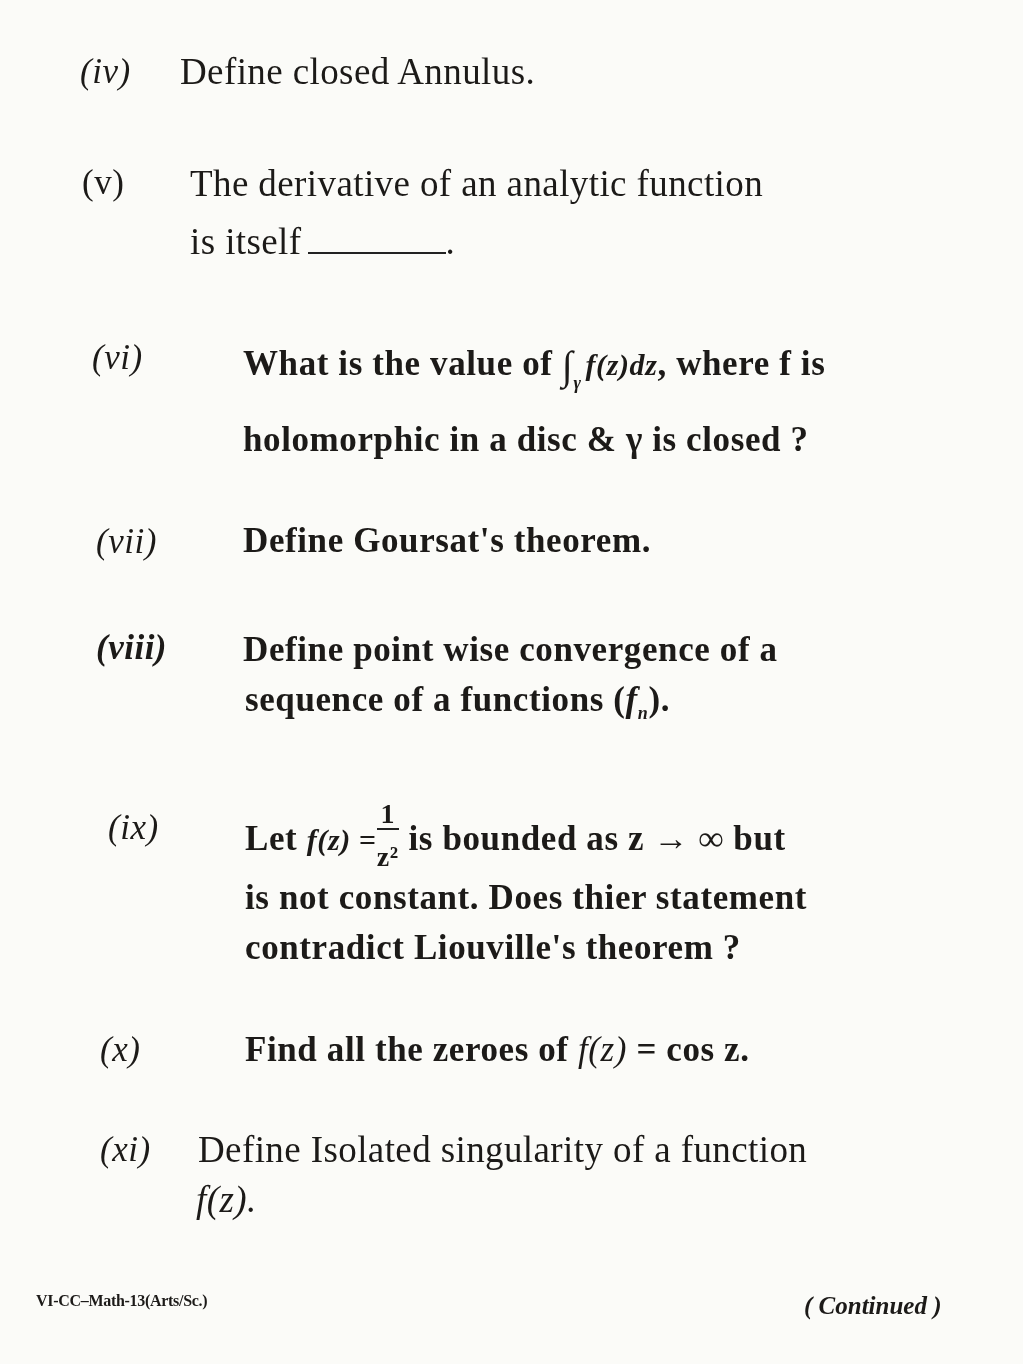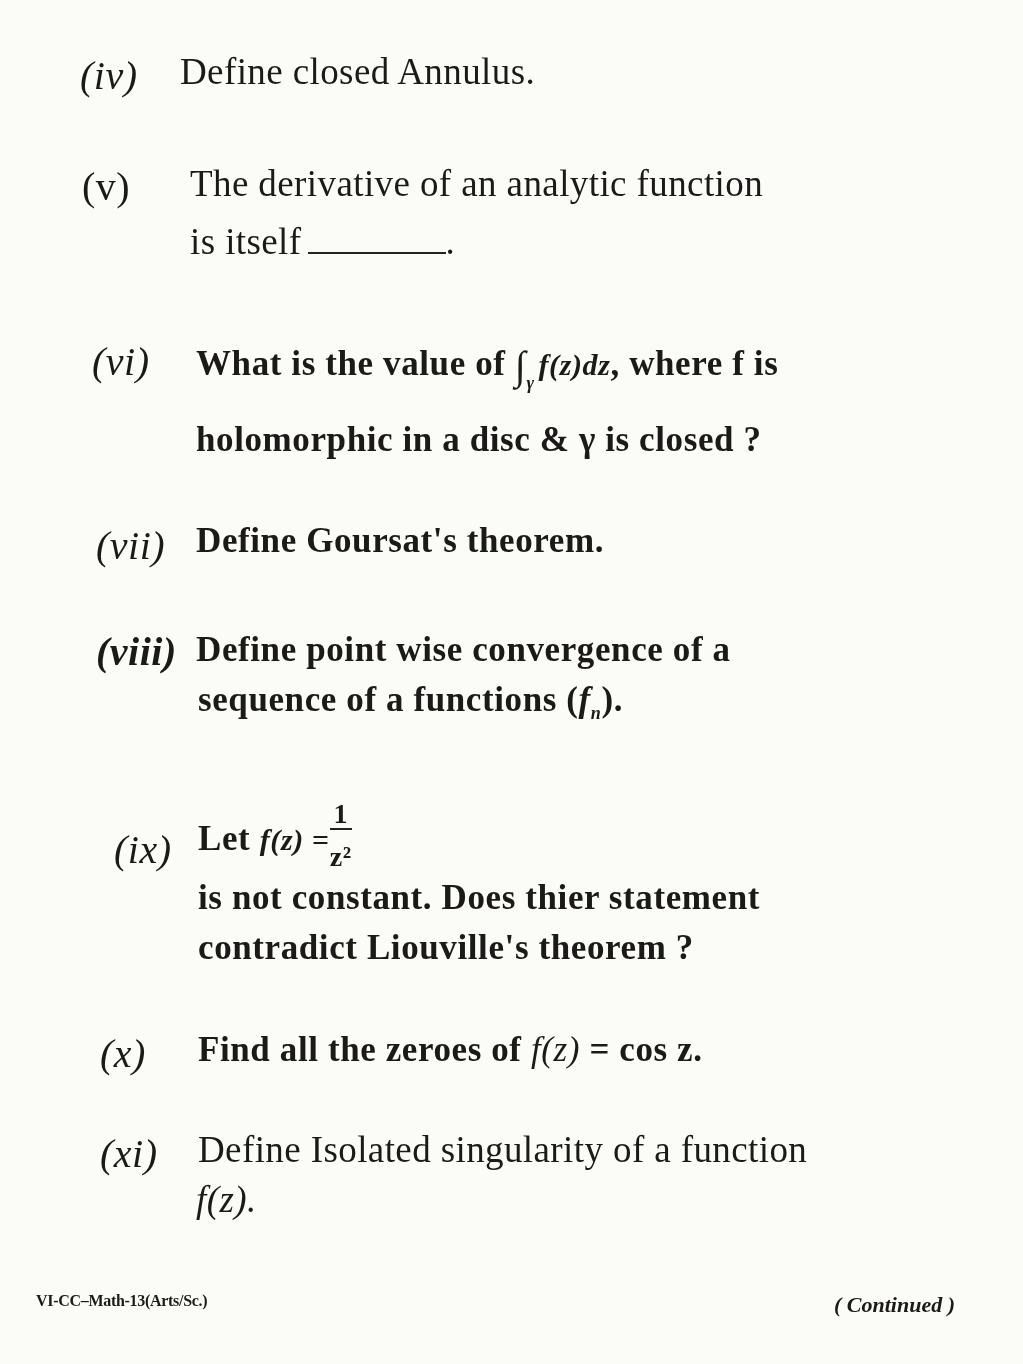--- a/index.html
+++ b/index.html
@@ -5,41 +5,41 @@
   html, body { margin: 0; padding: 0; }
   body {
     width: 1023px; height: 1364px; overflow: hidden;
     background: #fbfbf8;
     font-family: "Liberation Serif", "DejaVu Serif", serif;
     color: #1c1a18;
     position: relative;
   }
   .q { position: absolute; left: 0; width: 1023px; }
   .num {
-    position: absolute; font-size: 40px; font-style: italic;
+    position: absolute; font-size: 35px; font-style: italic;
     letter-spacing: 0.5px;
   }
   .line {
     position: absolute; font-size: 37px; white-space: nowrap;
     letter-spacing: 0.4px;
   }
-  .bold { font-weight: bold; font-size: 35px; letter-spacing: 0.6px; }
+  .bold { font-weight: bold; font-size: 35px; letter-spacing: 0.6px; margin-left: 47px; }
   .it { font-style: italic; }
   .blank {
     display: inline-block; width: 138px; border-bottom: 2px solid #222;
     vertical-align: baseline; margin-left: 6px;
   }
   .integral { font-size: 40px; position: relative; top: 4px; }
   .sub { font-size: 18px; position: relative; top: 14px; margin-right: 4px; font-style: italic; }
   .math { font-style: italic; font-size: 30px; }
   .frac { display: inline-block; vertical-align: middle; text-align: center; font-size: 28px; line-height: 1; position: relative; top: -6px; }
   .frac .n { display: block; padding: 0 4px; border-bottom: 2px solid #222; }
   .frac .d { display: block; padding-top: 13px; }
   .footer-left { position: absolute; left: 36px; top: 1292px; font-size: 16px; font-weight: bold; letter-spacing: -0.3px; }
-  .footer-right { position: absolute; left: 834px; top: 1292px; font-size: 22px; font-style: italic; font-weight: bold; }
+  .footer-right { position: absolute; left: 804px; top: 1292px; font-size: 25px; font-style: italic; font-weight: bold; }
   sub.small { font-size: 18px; }
 </style>
 </head>
 <body>
 
 <div class="q">
   <span class="num" style="left:80px; top:52px;">(iv)</span>
   <span class="line" style="left:180px; top:50px;">Define closed Annulus.</span>
 </div>
 
@@ -60,22 +60,22 @@
   <span class="line bold" style="left:196px; top:521px;">Define Goursat's theorem.</span>
 </div>
 
 <div class="q">
   <span class="num" style="left:96px; top:628px; font-weight:bold;">(viii)</span>
   <span class="line bold" style="left:196px; top:630px;">Define point  wise  convergence of  a</span>
   <span class="line bold" style="left:198px; top:680px;"><span>sequence of a functions (</span><span class="it">f</span><sub class="small it">n</sub><span>).</span></span>
 </div>
 
 <div class="q">
-  <span class="num" style="left:114px; top:808px;margin-top:18px;">(ix)</span>
-  <span class="line bold" style="left:198px; top:806px;"><span>Let</span> <span class="math">f(z) =</span><span class="frac"><span class="n">1</span><span class="d">z²</span></span> </span>
+  <span class="num" style="left:108px; top:808px;">(ix)</span>
+  <span class="line bold" style="left:198px; top:806px;"><span>Let</span> <span class="math">f(z) =</span><span class="frac"><span class="n">1</span><span class="d">z²</span></span> <span>is bounded as z → ∞ but</span></span>
   <span class="line bold" style="left:198px; top:878px;">is not constant.  Does thier statement</span>
   <span class="line bold" style="left:198px; top:928px;">contradict Liouville's theorem ?</span>
 </div>
 
 <div class="q">
   <span class="num" style="left:100px; top:1030px;">(x)</span>
   <span class="line bold" style="left:198px; top:1030px;"><span>Find all the zeroes of</span> <span class="it" style="font-weight:normal;">f(z)</span> <span>= cos z.</span></span>
 </div>
 
 <div class="q">

